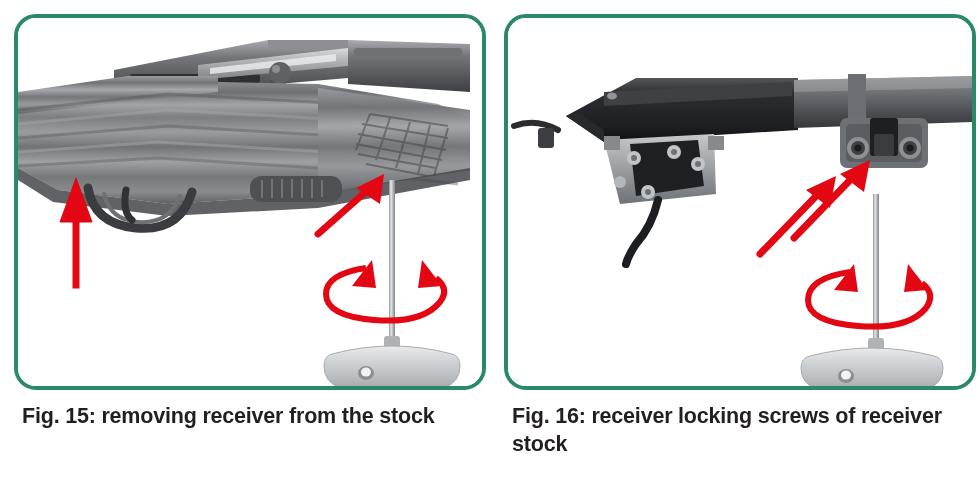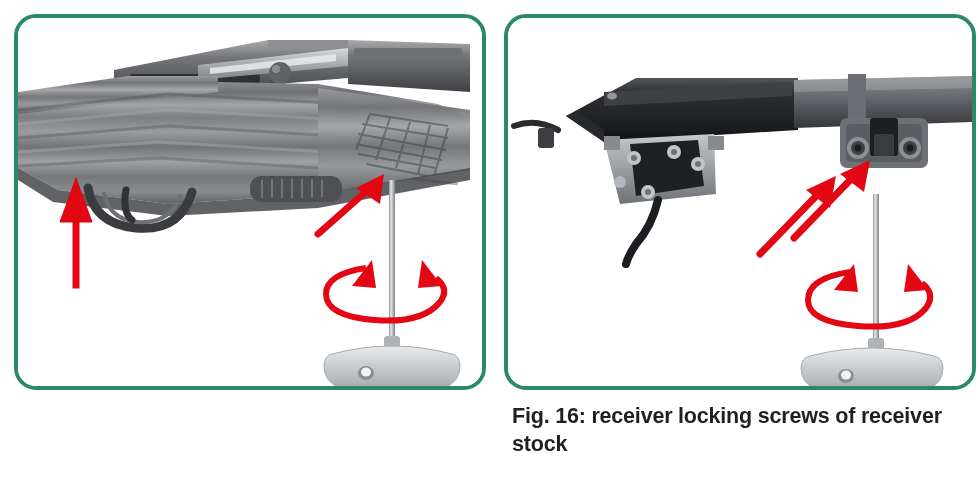--- a/index.html
+++ b/index.html
@@ -179,20 +179,24 @@
 
         <g fill="none" stroke-width="6">
           <path d="M348,250 q-40,6 -40,26 q0,22 48,26 q48,4 66,-18 q10,-13 -4,-24"></path>
           <path d="M334,268 L354,242 L358,270 Z" fill="#e30613" stroke="none"></path>
           <path d="M424,268 L404,242 L400,270 Z" fill="#e30613" stroke="none"></path>
         </g>
       </g>
     </svg>
   </div>
 
+  <div class="caption" id="caption-15">
+    <span>Fig. 15: removing receiver from the</span>
+    <span>stock</span>
+  </div>
 
   <div class="panel" id="panel-16">
     <svg class="photo" viewBox="0 0 464 368" preserveAspectRatio="none">
       <defs>
         <linearGradient id="blkG" x1="0" y1="0" x2="0" y2="1">
           <stop offset="0" stop-color="#54565a"></stop>
           <stop offset="0.25" stop-color="#2c2e32"></stop>
           <stop offset="0.8" stop-color="#1a1c1f"></stop>
           <stop offset="1" stop-color="#0f1113"></stop>
         </linearGradient>

